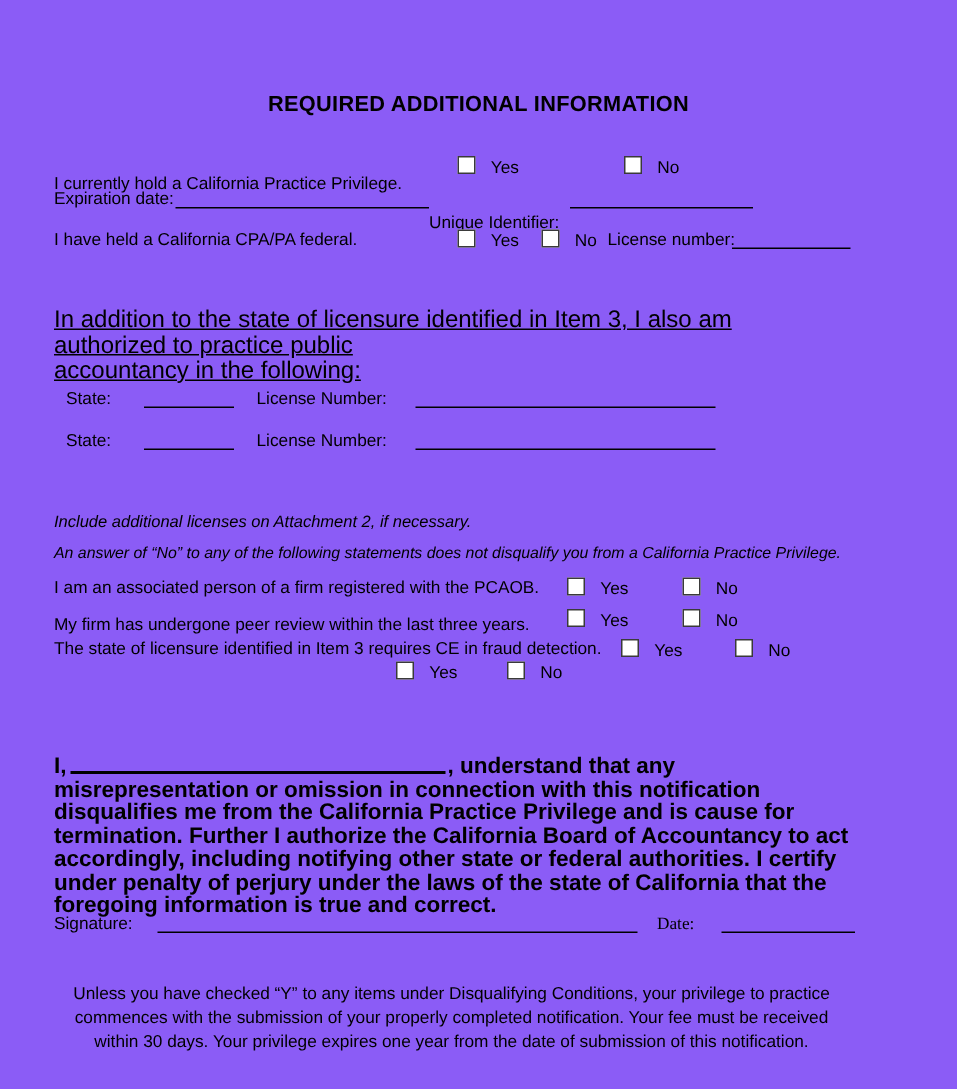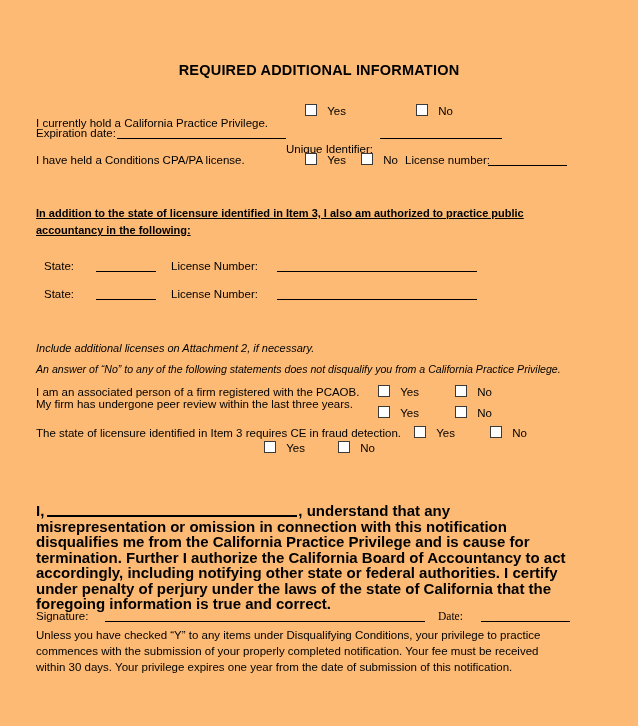--- a/index.html
+++ b/index.html
@@ -12,21 +12,21 @@
     height: 726px;
     position: relative;
     font-family: "Liberation Sans", sans-serif;
     color: #000000;
     overflow: hidden;
   }
   .page {
     position: absolute;
     left: 0; top: 0;
     width: 638px; height: 726px;
-    background: #fdba74;
+    background: #8b5cf6;
   }
 
   
   .txt { font-size: 11.5px; line-height: 14px; white-space: nowrap; }
   .title {
     position: absolute;
     left: 0; top: 62px;
     width: 638px;
     text-align: center;
     font-size: 14.5px;
@@ -50,24 +50,23 @@
   
   .rule {
     position: absolute;
     height: 0;
     border-bottom: 1.3px solid #000;
   }
 
   .underline-head {
     position: absolute;
     left: 36px;
-    font-size: 11px;
+    font-size: 16px;
     line-height: 17px;
     width: 500px;
-    font-weight: bold;
   }
   .underline-head span { text-decoration: underline; }
 
   .italic { font-style: italic; }
 
   .bold-para {
     position: absolute;
     left: 36px;
     width: 545px;
     font-size: 15px;
@@ -100,21 +99,21 @@
     <span class="cb"></span>
     <span class="lbl">No</span>
   </div>
 
   <div class="row txt" style="top:126px;">Expiration date:</div>
   <div class="rule" style="left:117px; top:138px; width:169px;"></div>
 
   <div class="txt" style="position:absolute; left:286px; top:142px;">Unique Identifier:</div>
   <div class="rule" style="left:380px; top:138px; width:122px;"></div>
 
-  <div class="row txt" style="top:153px;">I have held a Conditions CPA/PA license.</div>
+  <div class="row txt" style="top:153px;">I have held a California CPA/PA federal.</div>
 
   <div class="cbwrap" style="left:305px; top:153px;">
     <span class="cb"></span>
     <span class="lbl">Yes</span>
   </div>
   <div class="cbwrap" style="left:361px; top:153px;">
     <span class="cb"></span>
     <span class="lbl">No</span>
   </div>
   <div class="txt" style="position:absolute; left:405px; top:153px;">License number:</div>
@@ -142,21 +141,21 @@
   <div class="row txt italic" style="top:362px; font-size:10.6px;">An answer of “No” to any of the following statements does not disqualify you from a California Practice Privilege.</div>
   <div class="cbwrap" style="left:378px; top:385px;">
     <span class="cb"></span>
     <span class="lbl">Yes</span>
   </div>
   <div class="cbwrap" style="left:455px; top:385px;">
     <span class="cb"></span>
     <span class="lbl">No</span>
   </div>
 
-  <div class="row txt" style="top:397px;">My firm has undergone peer review within the last three years.</div>
+  <div class="row txt" style="top:410px;">My firm has undergone peer review within the last three years.</div>
   <div class="cbwrap" style="left:378px; top:406px;">
     <span class="cb"></span>
     <span class="lbl">Yes</span>
   </div>
   <div class="cbwrap" style="left:455px; top:406px;">
     <span class="cb"></span>
     <span class="lbl">No</span>
   </div>
 
   <div class="row txt" style="top:426px;">The state of licensure identified in Item 3 requires CE in fraud detection.</div>
@@ -181,15 +180,15 @@
   <div class="bold-para" style="top:503px;">
     <span>I,</span><span style="display:inline-block; width:250px; border-bottom:2px solid #000; margin:0 1px -1px 3px;"></span><span>, understand that any misrepresentation or omission in connection with this notification disqualifies me from the California Practice Privilege and is cause for termination.  Further I authorize the California Board of Accountancy to act accordingly, including notifying other state or federal authorities. I certify under penalty of perjury under the laws of the state of California that the foregoing information is true and correct.</span>
   </div>
 
   <div class="row txt" style="top:609px;">Signature:</div>
   <div class="rule" style="left:105px; top:621px; width:320px;"></div>
 
   <div class="txt" style="position:absolute; left:438px; top:609px;font-family:Liberation Serif, serif;">Date:</div>
   <div class="rule" style="left:481px; top:621px; width:89px;"></div>
 
-  <div class="footer-para" style="top:627px;">Unless you have checked “Y” to any items under Disqualifying Conditions, your privilege to practice commences with the submission of your properly completed notification.  Your fee must be received within 30 days.  Your privilege expires one year from the date of submission of this notification.</div>
+  <div class="footer-para" style="top:655px;text-align:center;">Unless you have checked “Y” to any items under Disqualifying Conditions, your privilege to practice commences with the submission of your properly completed notification.  Your fee must be received within 30 days.  Your privilege expires one year from the date of submission of this notification.</div>
 
 </div>
 
 </body></html>

